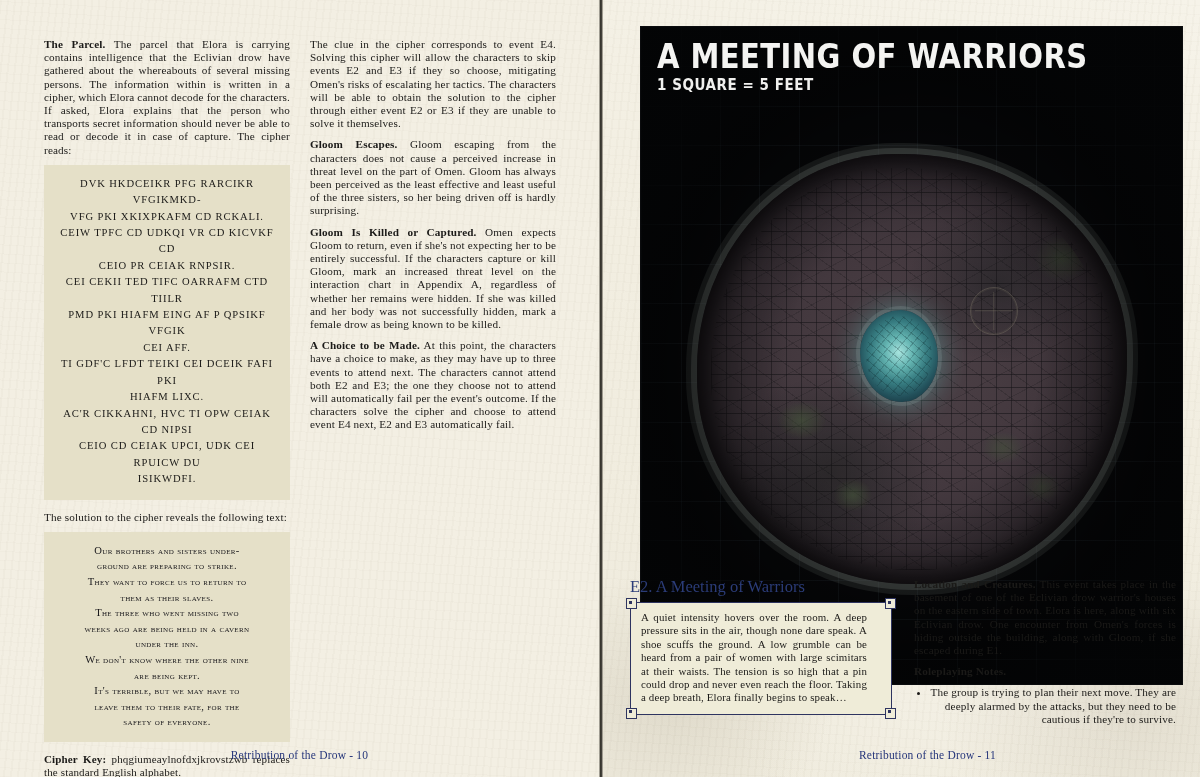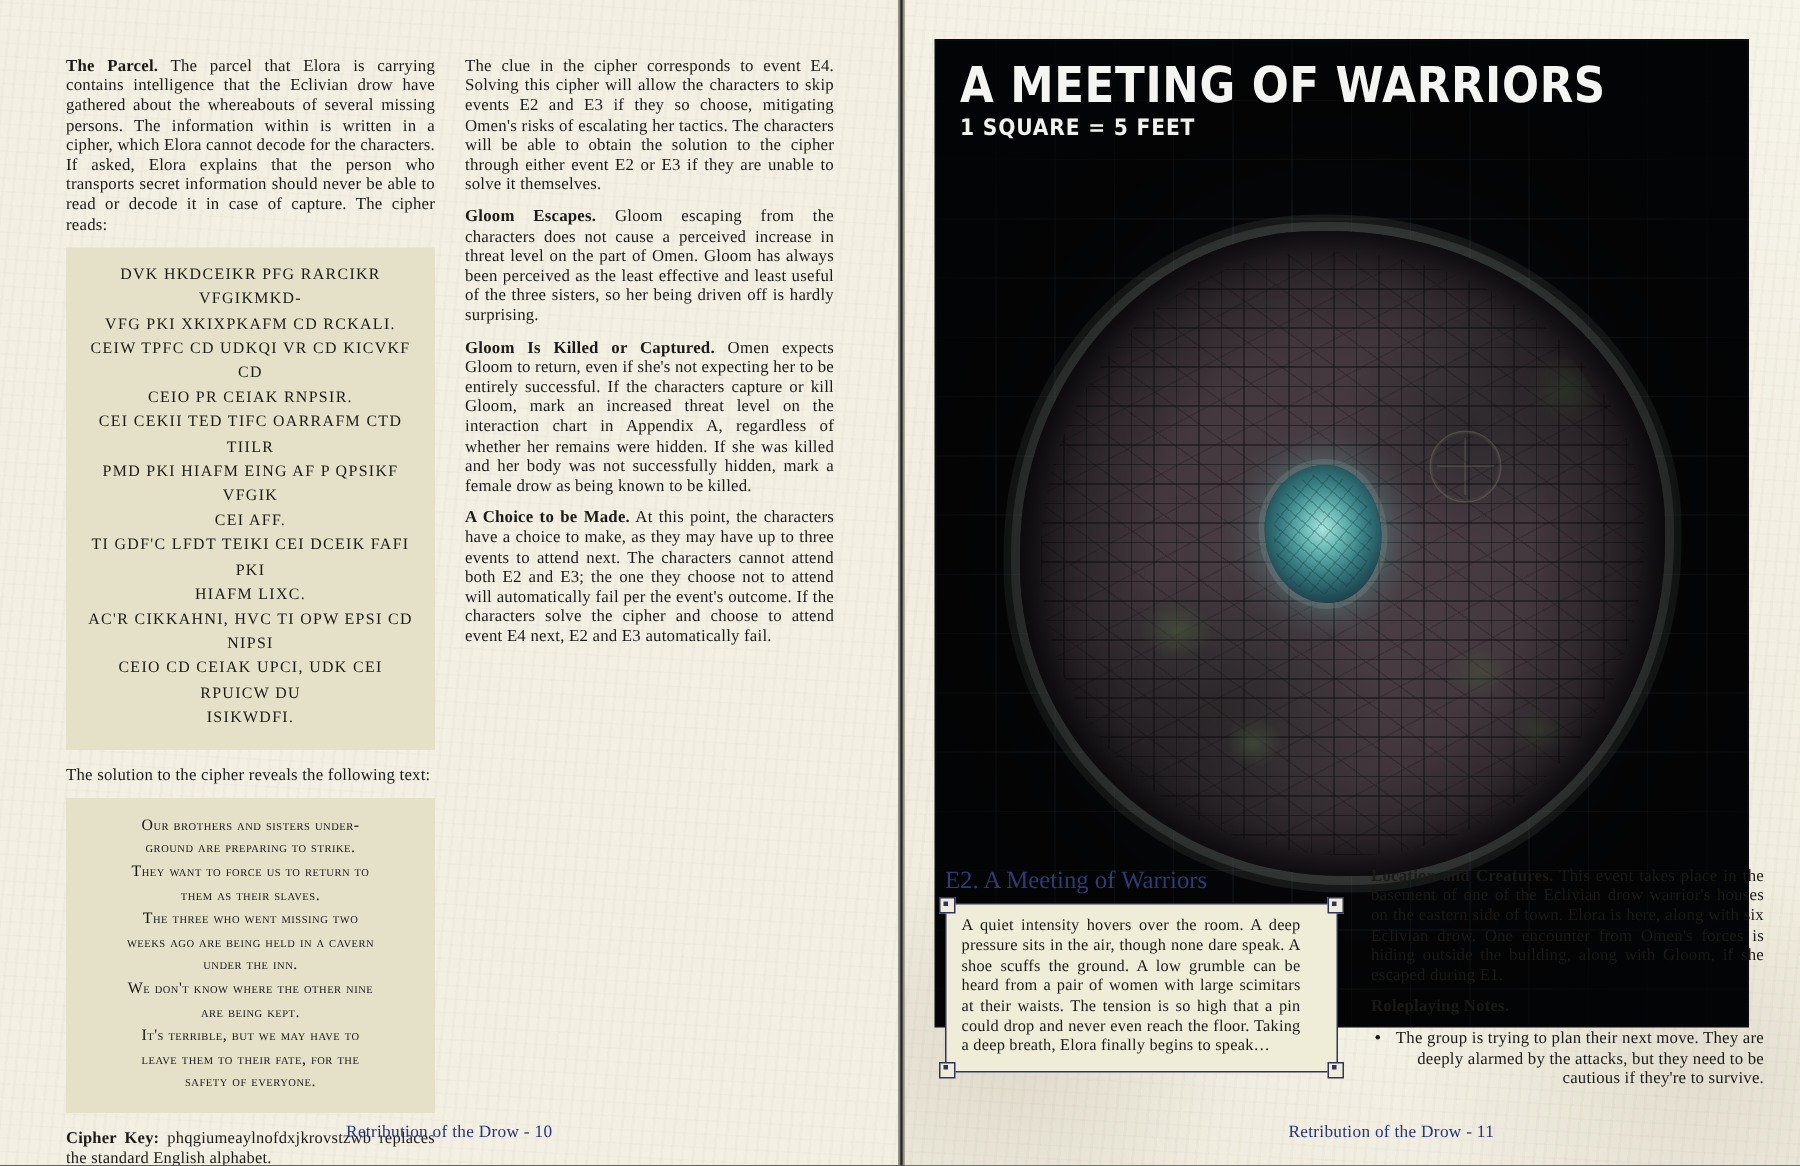--- a/index.html
+++ b/index.html
@@ -85,21 +85,21 @@
   .footer{
     position:absolute;bottom:16px;left:0;width:100%;
     text-align:center;color:#25357a;font-size:11.5px;
     font-family:"Liberation Serif", serif;letter-spacing:.2px;
   }
   .page-left .footer{}
   .page-right .footer{padding-left:26px;}
 
   
   .mapwrap{
-    position:absolute;left:21px;top:27px;width:541px;height:657px;
+    position:absolute;left:38px;top:27px;width:541px;height:657px;
     background:#07080a;overflow:hidden;
     box-shadow:0 0 0 1px #0b0c0e;
   }
   .mapgrid{
     position:absolute;inset:0;
     background-image:
       repeating-linear-gradient(to right, rgba(120,150,170,.10) 0 1px, rgba(0,0,0,0) 1px 39.5px),
       repeating-linear-gradient(to bottom, rgba(120,150,170,.10) 0 1px, rgba(0,0,0,0) 1px 39.5px);
   }
   .mapvig{
@@ -226,21 +226,21 @@
           <div class="tanbox">
             <p class="cipherline">DVK HKDCEIKR PFG RARCIKR VFGIKMKD-</p>
             <p class="cipherline">VFG PKI XKIXPKAFM CD RCKALI.</p>
             <p class="cipherline">CEIW TPFC CD UDKQI VR CD KICVKF CD</p>
             <p class="cipherline">CEIO PR CEIAK RNPSIR.</p>
             <p class="cipherline">CEI CEKII TED TIFC OARRAFM CTD TIILR</p>
             <p class="cipherline">PMD PKI HIAFM EING AF P QPSIKF VFGIK</p>
             <p class="cipherline">CEI AFF.</p>
             <p class="cipherline">TI GDF'C LFDT TEIKI CEI DCEIK FAFI PKI</p>
             <p class="cipherline">HIAFM LIXC.</p>
-            <p class="cipherline">AC'R CIKKAHNI, HVC TI OPW EPSI CD NIPSI</p>
+            <p class="cipherline">AC'R CIKKAHNI, HVC TI OPW CEIAK CD NIPSI</p>
             <p class="cipherline">CEIO CD CEIAK UPCI, UDK CEI RPUICW DU</p>
             <p class="cipherline">ISIKWDFI.</p>
           </div>
 
           <p>The solution to the cipher reveals the following text:</p>
 
           <div class="tanbox">
             <p class="solline">Our brothers and sisters under-</p>
             <p class="solline">ground are preparing to strike.</p>
             <p class="solline">They want to force us to return to</p>

